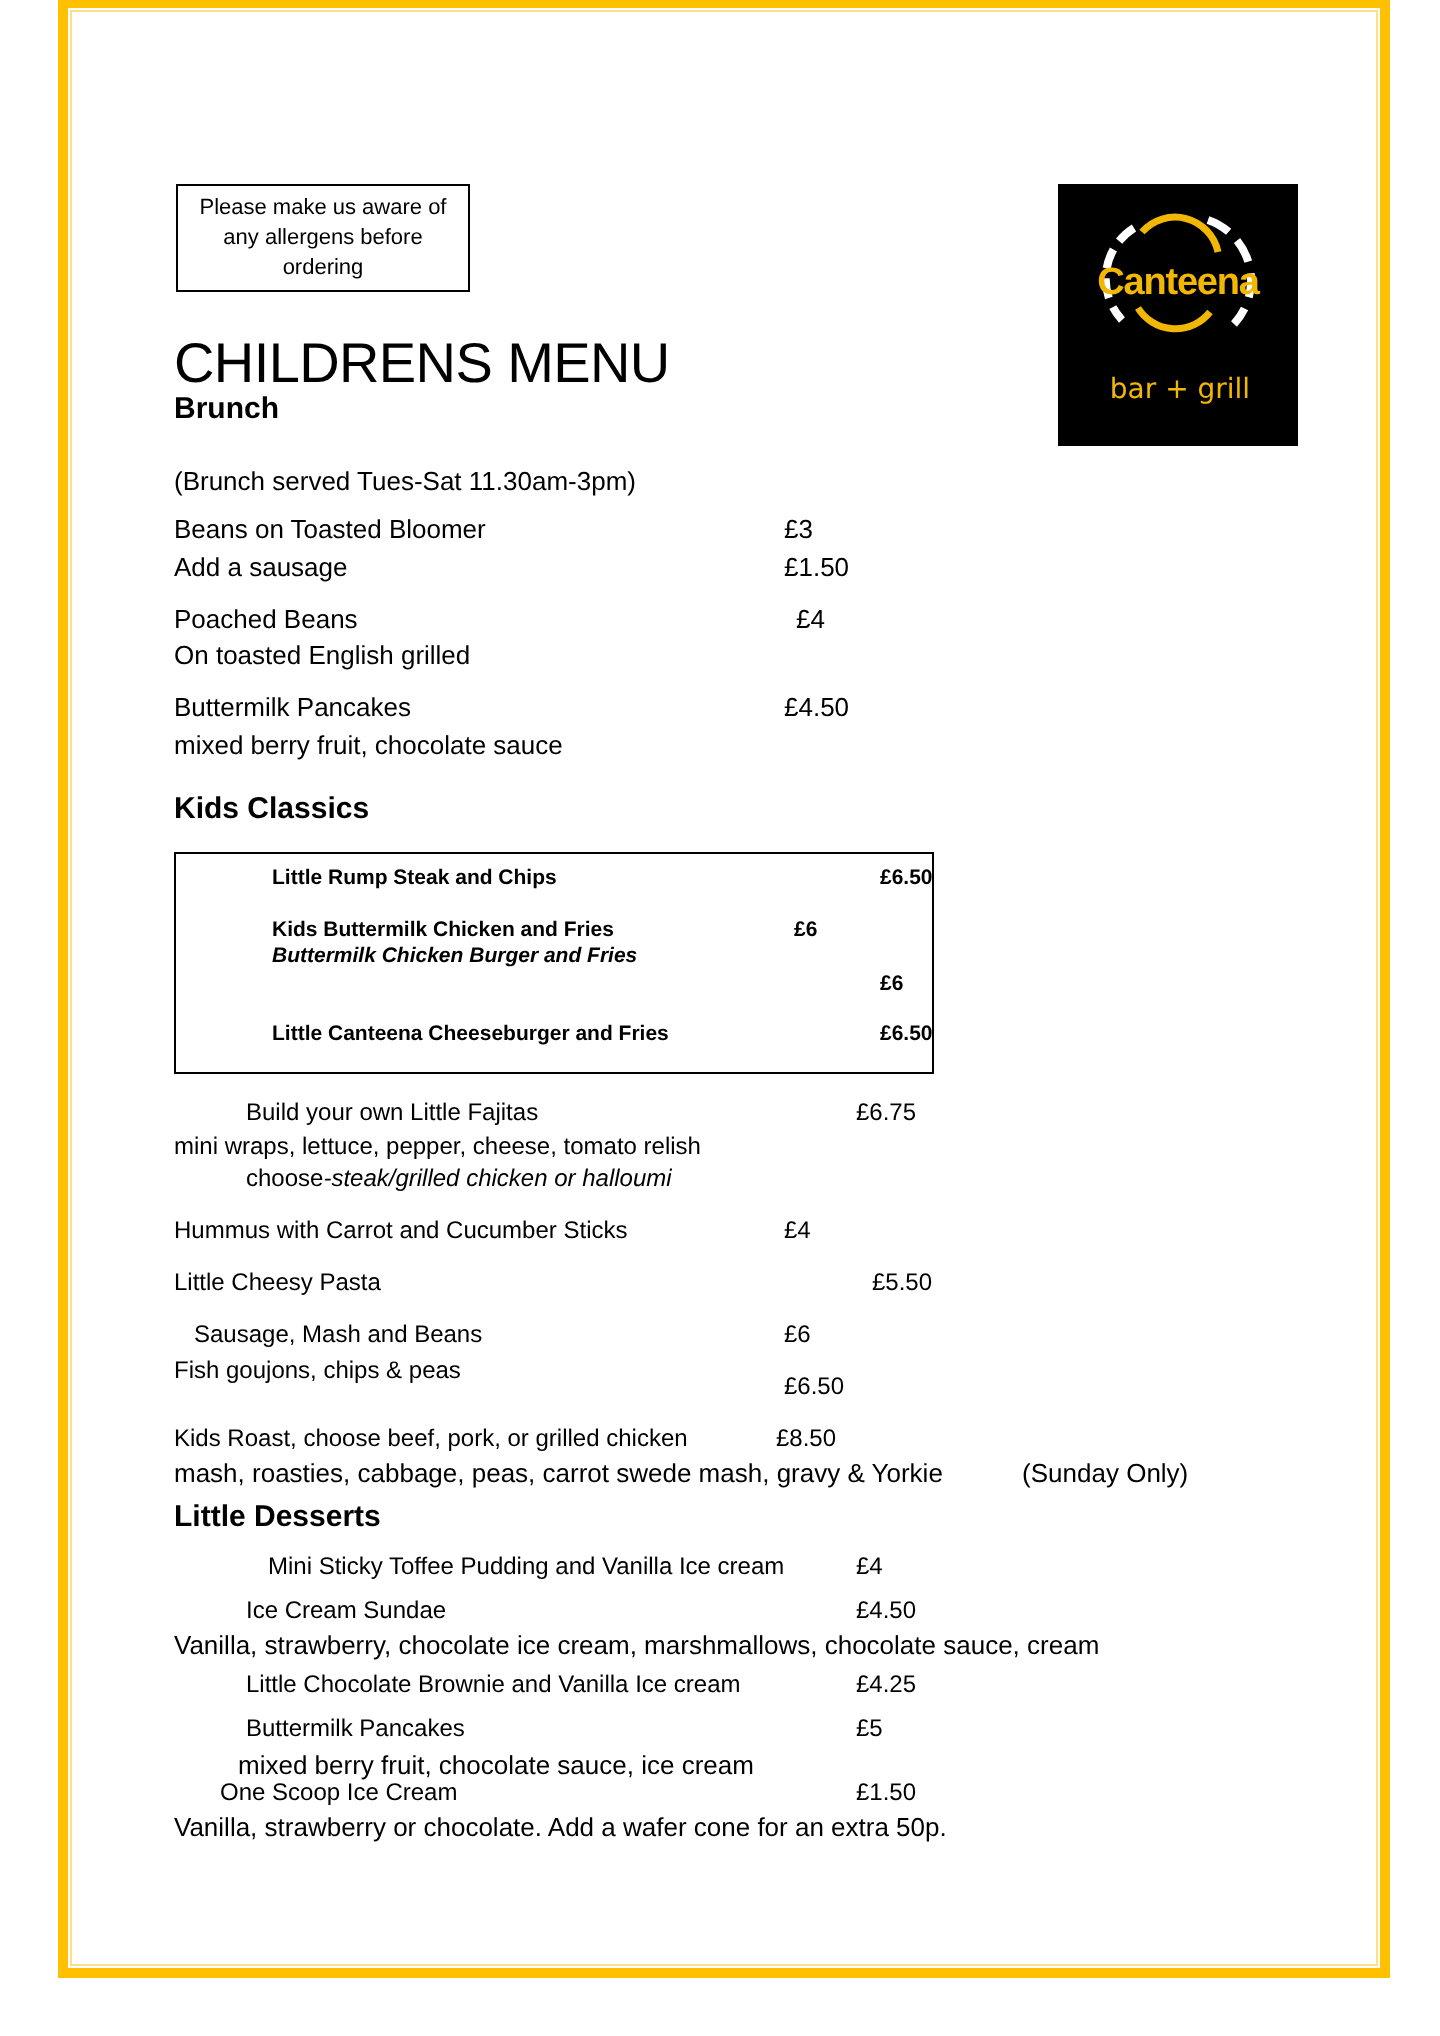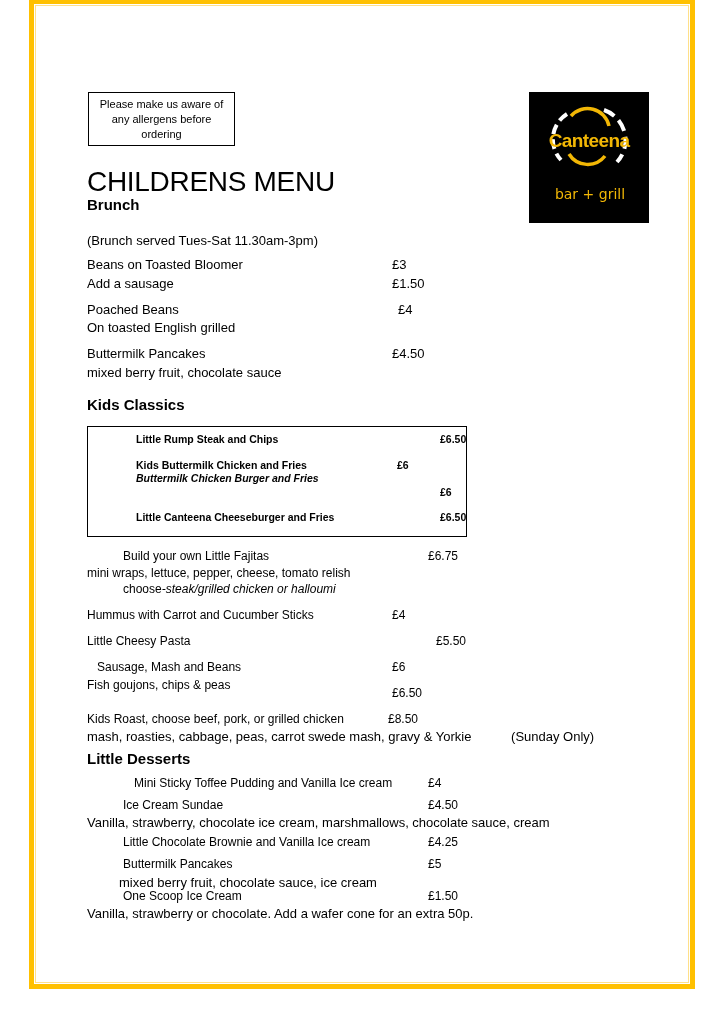--- a/index.html
+++ b/index.html
@@ -112,15 +112,15 @@
 
 <div class="abs" style="left:87px; top:835px; font-size:12px;">
   <span class="b">Little Chocolate Brownie</span><span> and Vanilla Ice cream</span>
 </div>
 <div class="abs b" style="left:392px; top:835px; font-size:12px;">£4.25</div>
 
 <div class="abs b" style="left:87px; top:857px; font-size:12px;">Buttermilk Pancakes</div>
 <div class="abs b" style="left:392px; top:857px; font-size:12px;">£5</div>
 <div class="abs t11" style="left:87px; top:875px;padding-left:32px;">mixed berry fruit, chocolate sauce, ice cream</div>
 
-<div class="abs b" style="left:87px; top:889px; font-size:12px;">One Scoop Ice Cream</div>
+<div class="abs b" style="left:74px; top:889px; font-size:12px;">One Scoop Ice Cream</div>
 <div class="abs b" style="left:392px; top:889px; font-size:12px;">£1.50</div>
 <div class="abs t11" style="left:87px; top:906px;">Vanilla, strawberry or chocolate. Add a wafer cone for an extra 50p.</div>
 
 </body></html>

